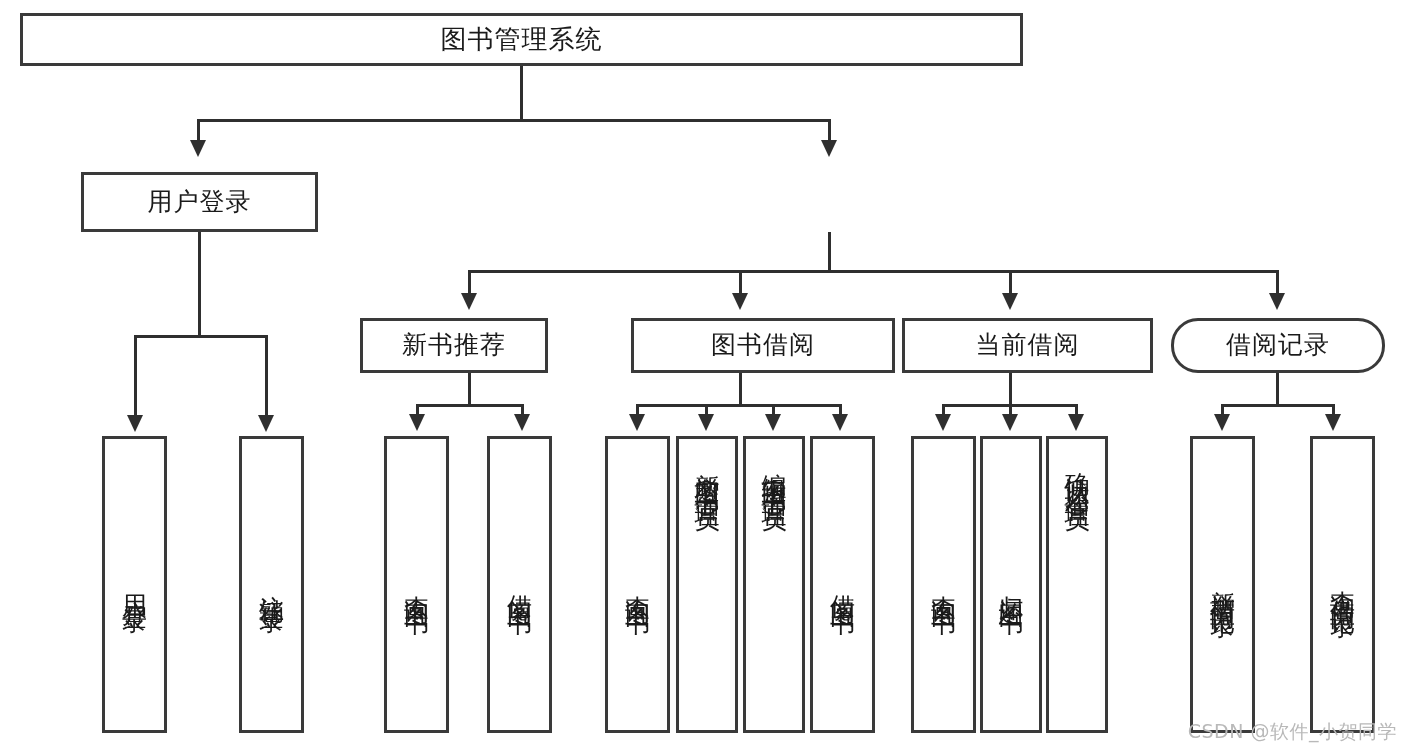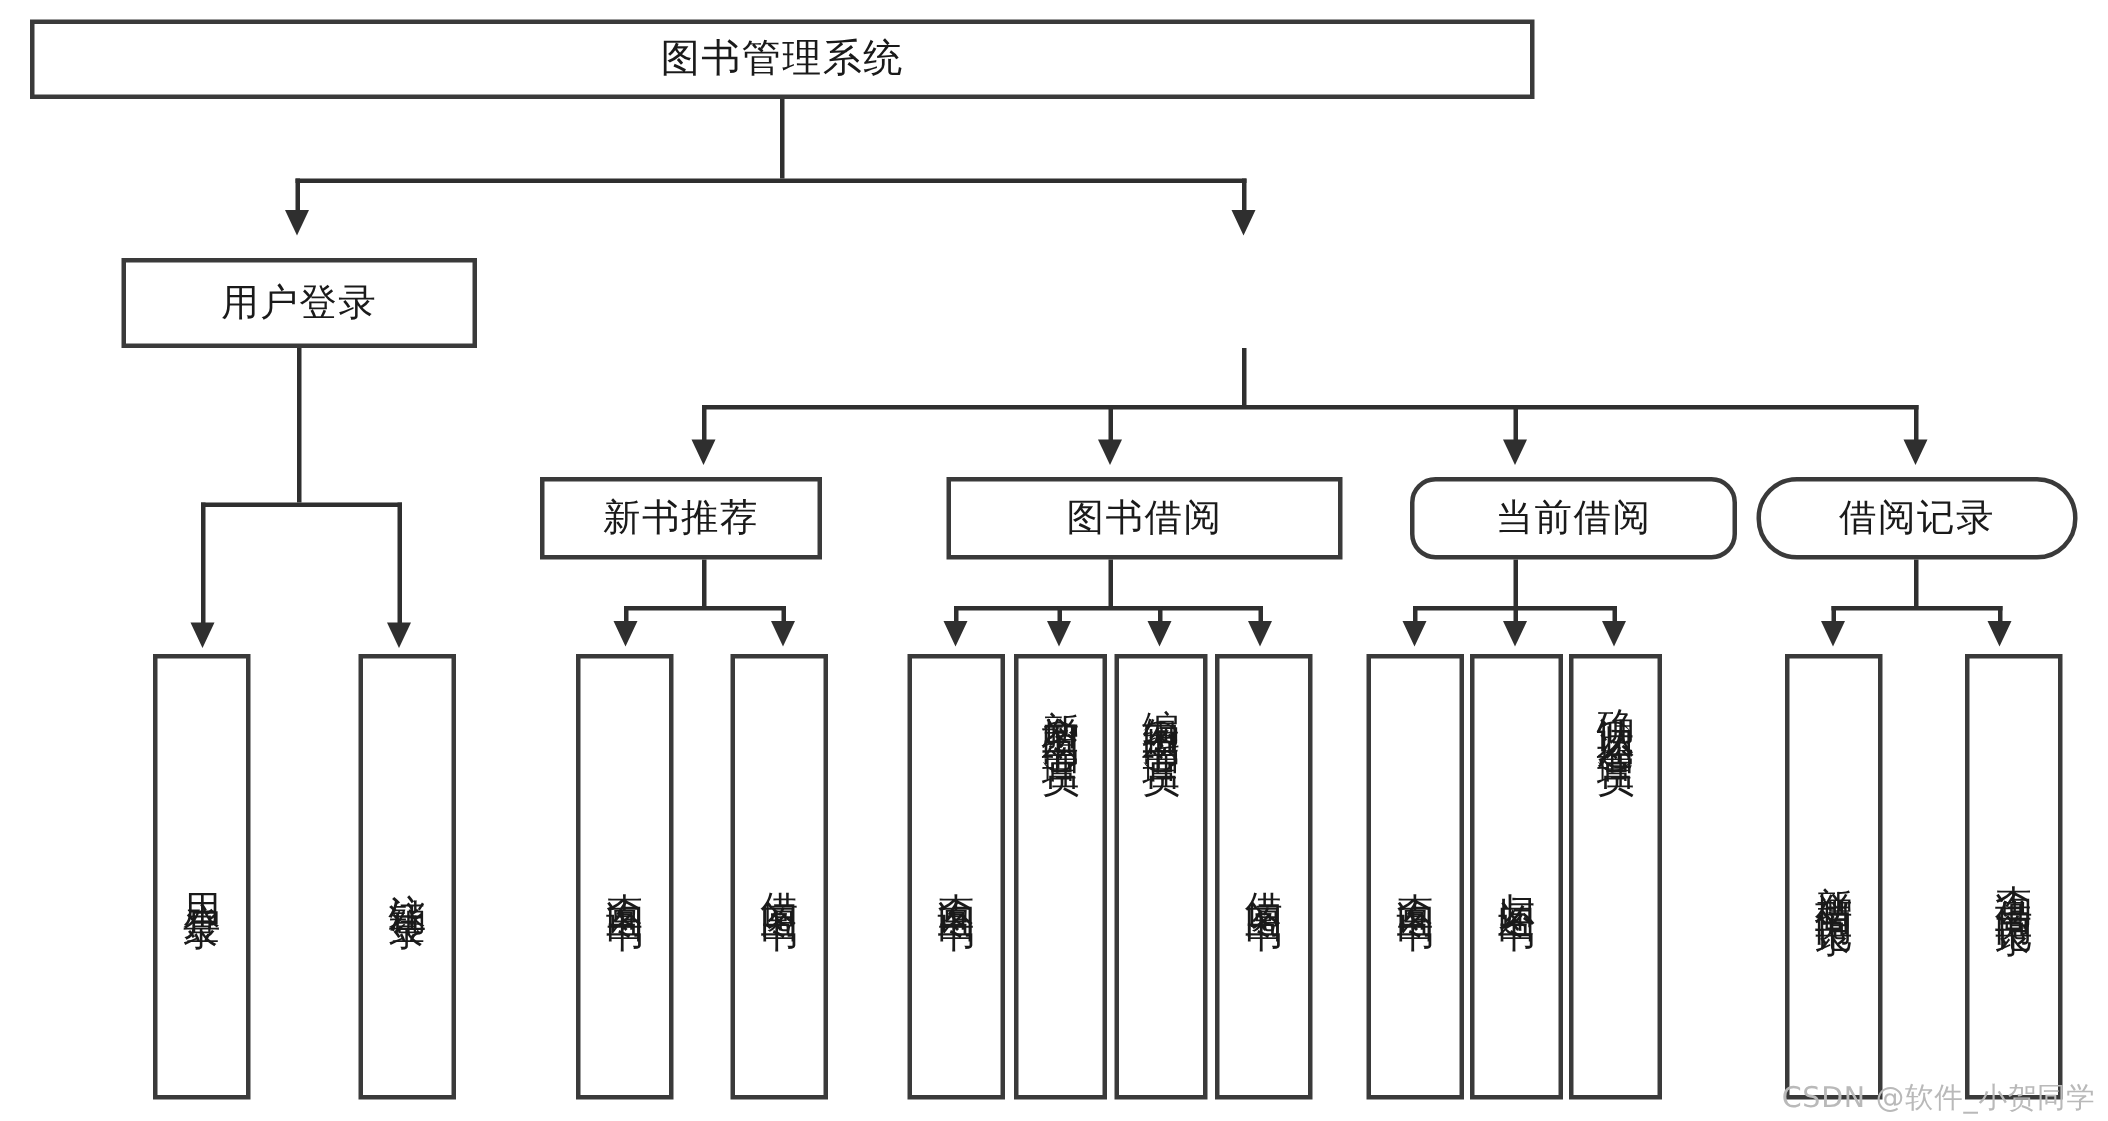--- a/index.html
+++ b/index.html
@@ -124,21 +124,21 @@
   <div class="arrow" style="left:1002px;top:293px;"></div>
   <div class="ln v" style="left:1276px;top:270px;width:3px;height:26px;"></div>
   <div class="arrow" style="left:1269px;top:293px;"></div>
 
   <div class="node horiz" style="left:360px;top:318px;width:188px;height:55px;">
     <span class="lbl">新书推荐</span>
   </div>
   <div class="node horiz" style="left:631px;top:318px;width:264px;height:55px;">
     <span class="lbl">图书借阅</span>
   </div>
-  <div class="node horiz" style="left:940px;top:318px;width:218px;height:55px;border-radius:17px;">
+  <div class="node horiz" style="left:902px;top:318px;width:251px;height:55px;">
     <span class="lbl">当前借阅</span>
   </div>
   <div class="node horiz" style="left:1171px;top:318px;width:214px;height:55px;border-radius:27px;">
     <span class="lbl">借阅记录</span>
   </div>
 
   <div class="ln v" style="left:468px;top:373px;width:3px;height:31px;"></div>
   <div class="ln h" style="left:416px;top:404px;width:108px;height:3px;"></div>
   <div class="ln v" style="left:416px;top:404px;width:3px;height:12px;"></div>
   <div class="arrow" style="left:409px;top:414px;"></div>

